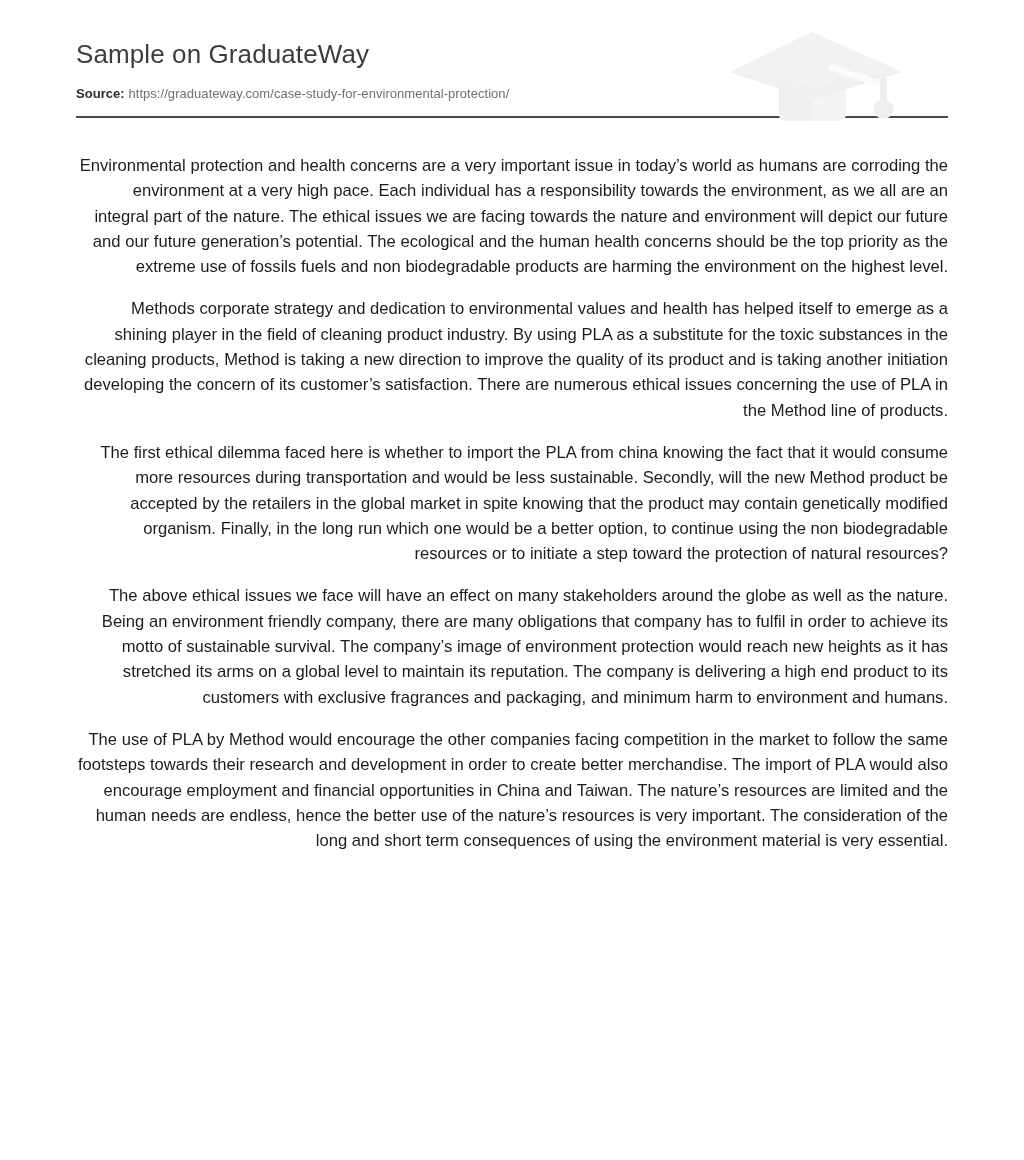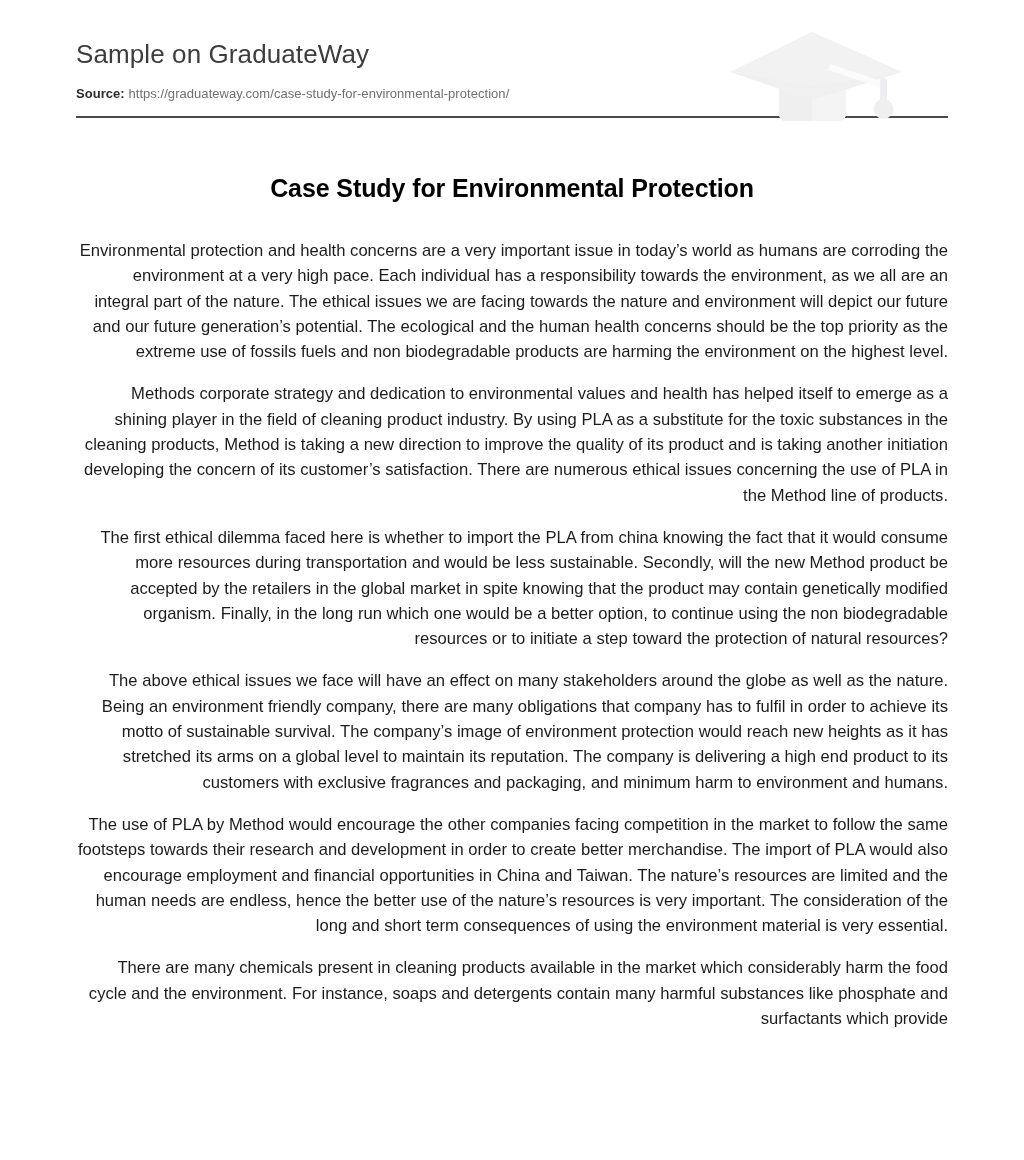--- a/index.html
+++ b/index.html
@@ -131,24 +131,22 @@
 
         <path d="M108 44 L162 62 L160 68 L106 50 Z" fill="#fbfbfc"></path>
         <rect x="158" y="58" width="7" height="26" rx="3" fill="#eeeef0"></rect>
         <circle cx="161.5" cy="89" r="10" fill="#efeff0"></circle>
       </svg>
     </div>
   </div>
 
   <hr class="divider">
 
-  <h2 class="doc-title">Case Study for Environmental Protection</h2>
 
   <div class="body-copy">
     <p>Environmental protection and health concerns are a very important issue in today’s world as humans are corroding the environment at a very high pace. Each individual has a responsibility towards the environment, as we all are an integral part of the nature. The ethical issues we are facing towards the nature and environment will depict our future and our future generation’s potential. The ecological and the human health concerns should be the top priority as the extreme use of fossils fuels and non biodegradable products are harming the environment on the highest level.</p>
     <p>Methods corporate strategy and dedication to environmental values and health has helped itself to emerge as a shining player in the field of cleaning product industry. By using PLA as a substitute for the toxic substances in the cleaning products, Method is taking a new direction to improve the quality of its product and is taking another initiation developing the concern of its customer’s satisfaction. There are numerous ethical issues concerning the use of PLA in the Method line of products.</p>
     <p>The first ethical dilemma faced here is whether to import the PLA from china knowing the fact that it would consume more resources during transportation and would be less sustainable. Secondly, will the new Method product be accepted by the retailers in the global market in spite knowing that the product may contain genetically modified organism. Finally, in the long run which one would be a better option, to continue using the non biodegradable resources or to initiate a step toward the protection of natural resources?</p>
     <p>The above ethical issues we face will have an effect on many stakeholders around the globe as well as the nature. Being an environment friendly company, there are many obligations that company has to fulfil in order to achieve its motto of sustainable survival. The company’s image of environment protection would reach new heights as it has stretched its arms on a global level to maintain its reputation. The company is delivering a high end product to its customers with exclusive fragrances and packaging, and minimum harm to environment and humans.</p>
     <p>The use of PLA by Method would encourage the other companies facing competition in the market to follow the same footsteps towards their research and development in order to create better merchandise. The import of PLA would also encourage employment and financial opportunities in China and Taiwan. The nature’s resources are limited and the human needs are endless, hence the better use of the nature’s resources is very important. The consideration of the long and short term consequences of using the environment material is very essential.</p>
-    <p>There are many chemicals present in cleaning products available in the market which considerably harm the food cycle and the environment. For instance, soaps and detergents contain many harmful substances like phosphate and surfactants which provide</p>
   </div>
 
 </div>
 
 </body></html>

